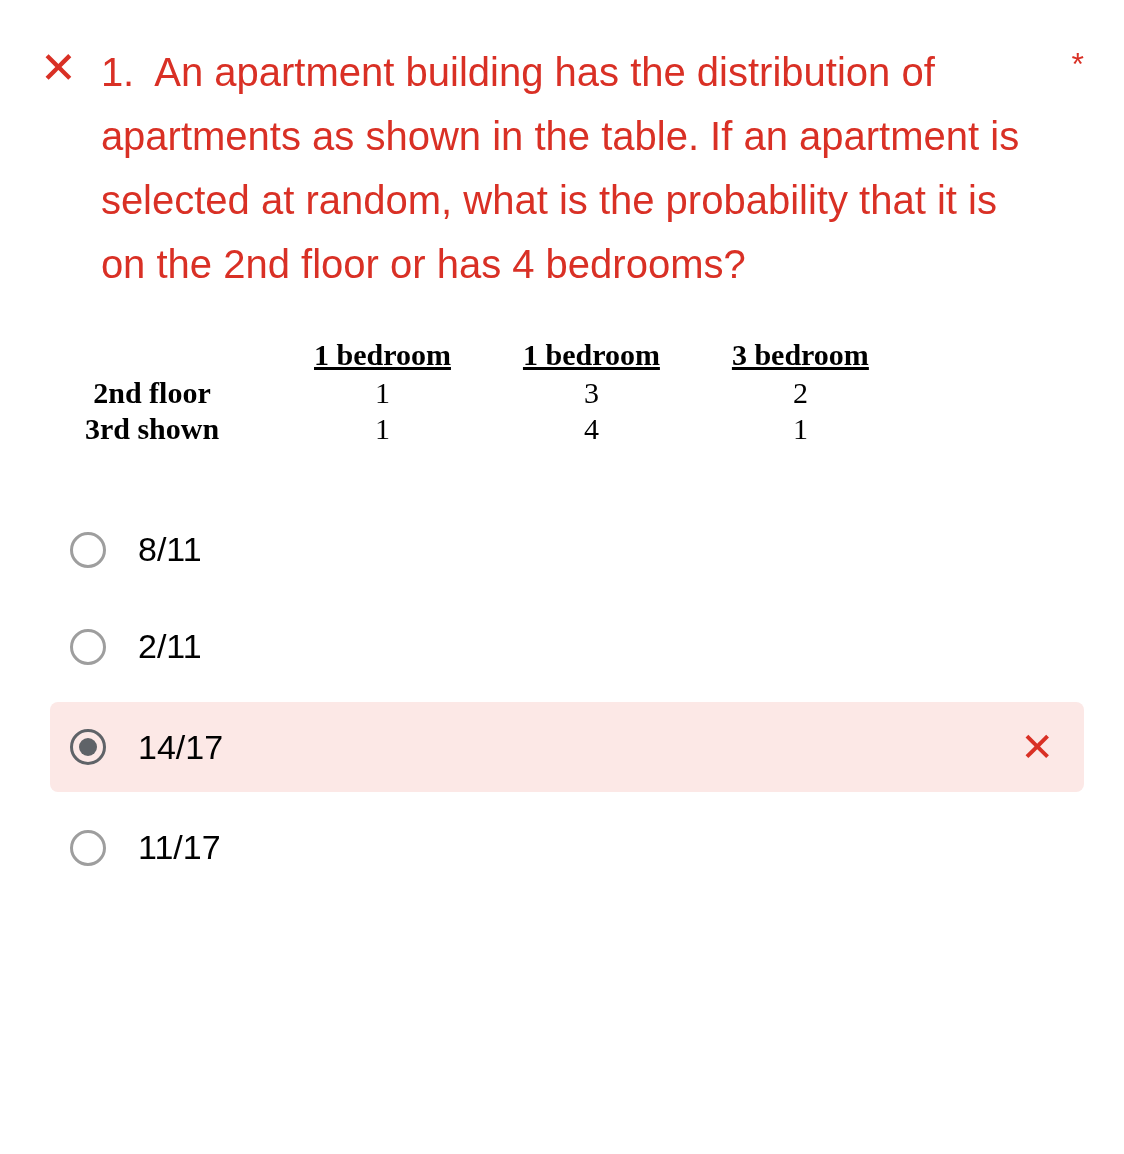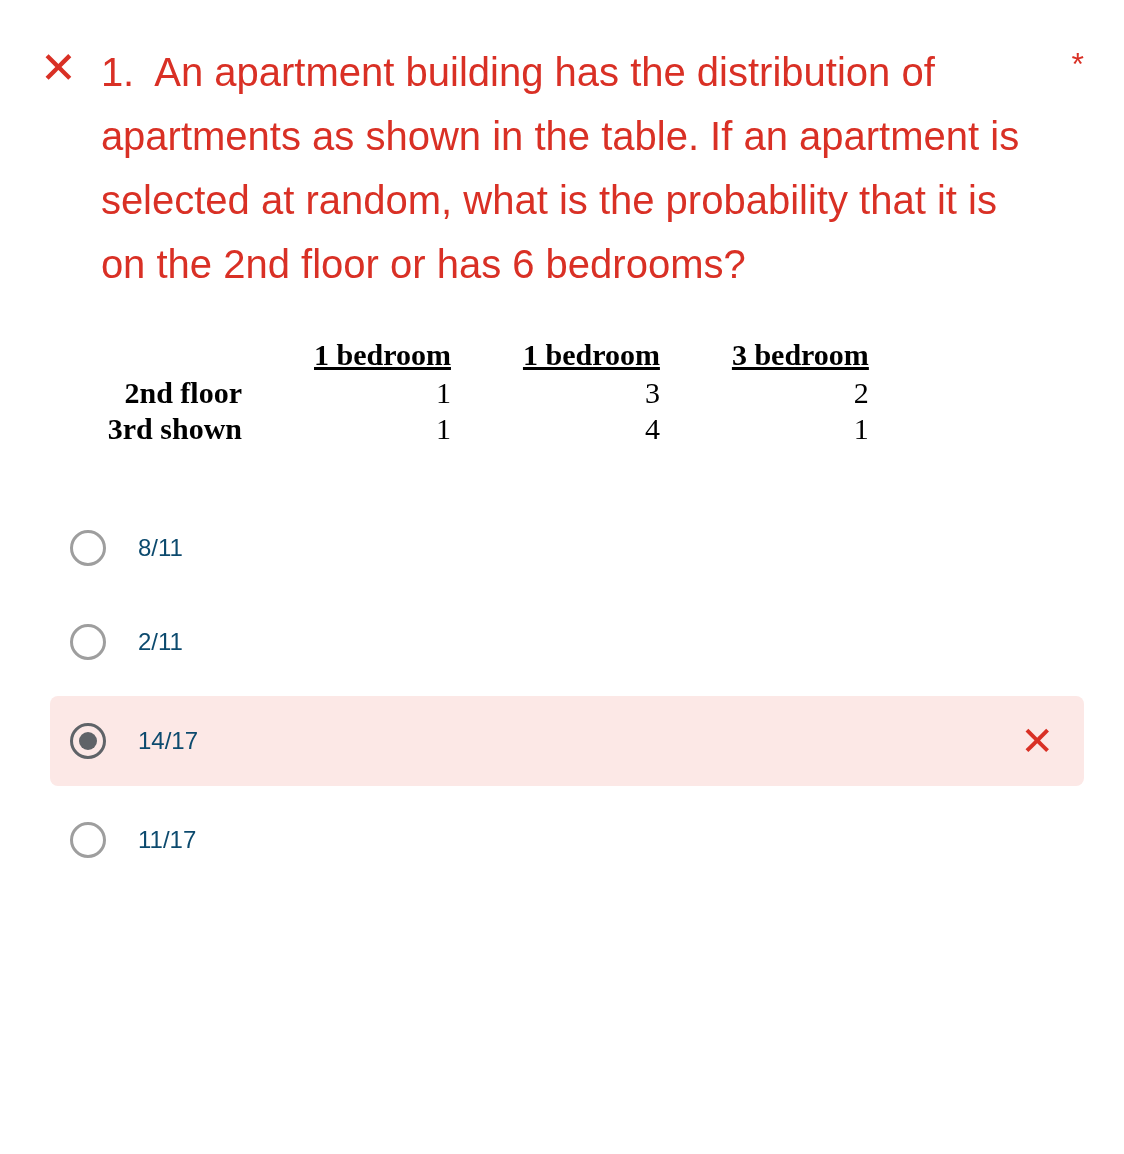--- a/index.html
+++ b/index.html
@@ -37,21 +37,21 @@
     flex-shrink: 0;
     margin-top: 6px;
   }
   .data-table {
     margin: 0 0 60px 20px;
     font-family: "Times New Roman", Times, serif;
     color: #000;
   }
   .data-table td, .data-table th {
     padding: 0 70px 0 0;
-    text-align: right;
+    text-align: center;
     font-size: 30px;
     font-weight: 400;
   }
   .data-table th {
     font-weight: bold;
     text-decoration: underline;
     padding-bottom: 2px;
   }
   .data-table .row-label {
     font-weight: bold;
@@ -85,39 +85,39 @@
     border-color: #5f6368;
   }
   .radio.filled::after {
     content: "";
     width: 18px;
     height: 18px;
     background: #5f6368;
     border-radius: 50%;
   }
   .option-label {
-    font-size: 24px;
-    color: #0c4a6e;
+    font-size: 34px;
+    color: #000000;
     flex: 1;
   }
   .wrong-x {
     color: #d93025;
     font-size: 40px;
     font-weight: 400;
     margin-right: 10px;
   }
 </style>
 </head>
 <body>
 
 <div class="question-header">
   <div class="x-mark">✕</div>
   <div class="question-text">
     <span>1.</span>&nbsp;
-    <span>An apartment building has the distribution of apartments as shown in the table.  If an apartment is selected at random, what is the probability that it is on the 2nd floor or has 6 bedrooms?</span>
+    <span>An apartment building has the distribution of apartments as shown in the table.  If an apartment is selected at random, what is the probability that it is on the 2nd floor or has 4 bedrooms?</span>
   </div>
   <div class="asterisk">*</div>
 </div>
 
 <table class="data-table">
   <tbody>
       <tr>
     <th class="row-label"></th>
     <th>1 bedroom</th>
     <th>1 bedroom</th>

